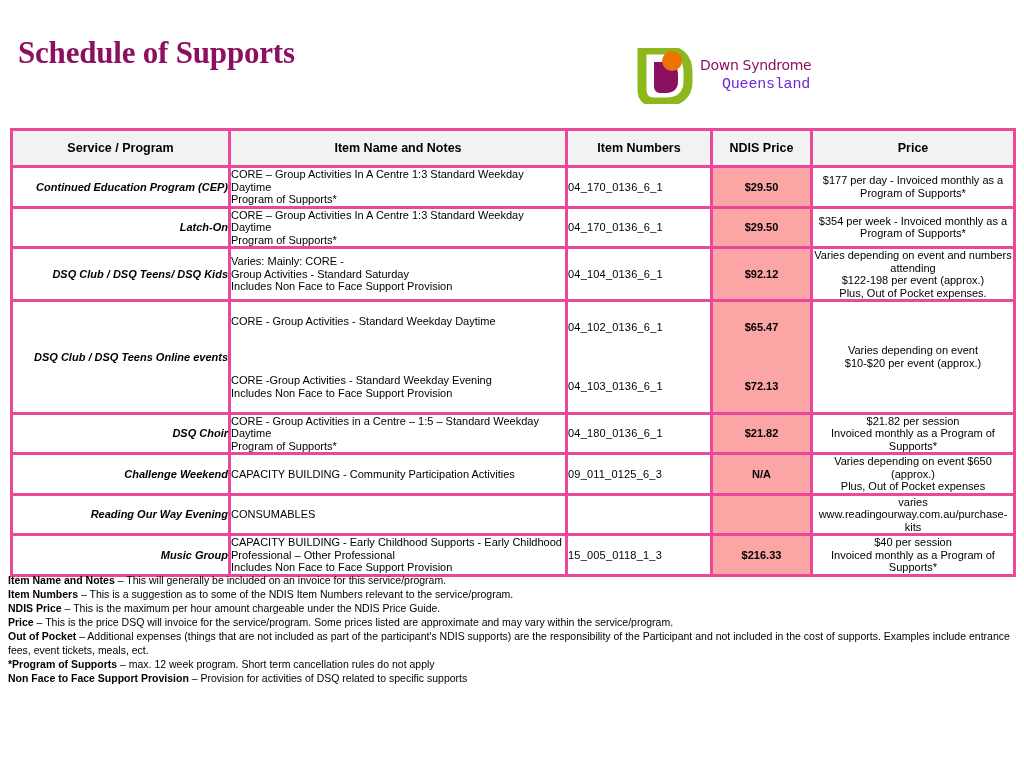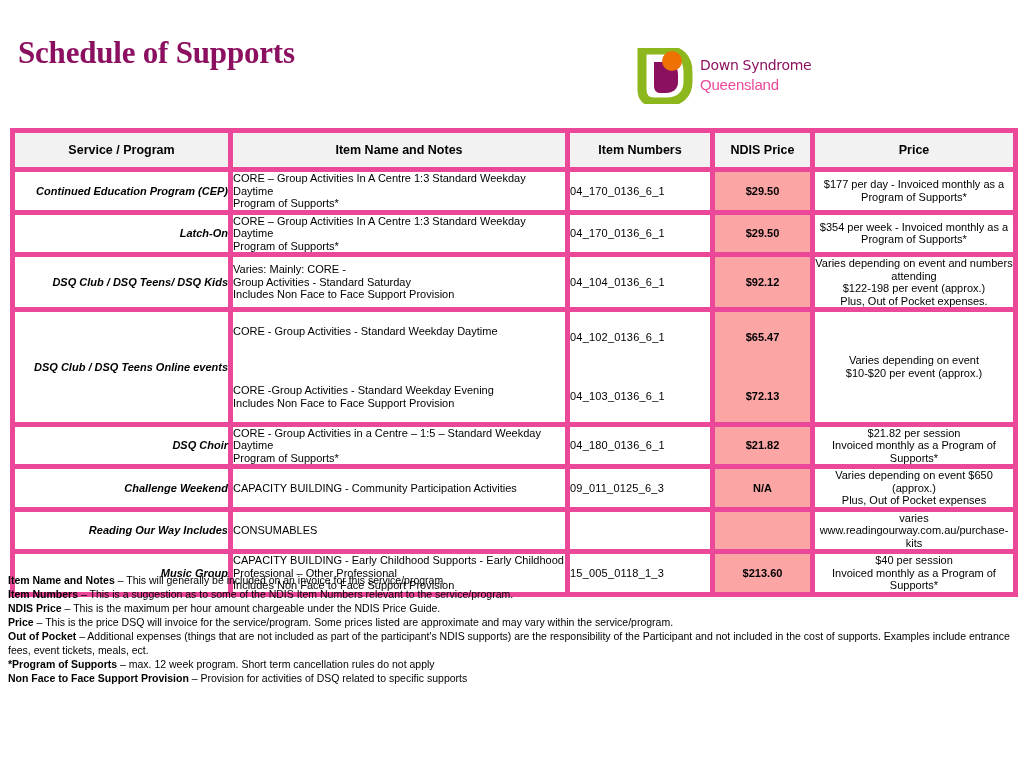--- a/index.html
+++ b/index.html
@@ -65,42 +65,43 @@
     top: 6px;
   }
   .logo-line1 {
     font-family: "DejaVu Sans", sans-serif;
     font-size: 14px;
     line-height: 22px;
     color: #8c1060;
     letter-spacing: -0.3px;
   }
   .logo-line2 {
-    font-family: Liberation Sans, sans-serif;
+    font-family: Liberation Mono, monospace;
     font-size: 15px;
     line-height: 17px;
-    color: #ec4899;
+    color: #6d28d9;
     letter-spacing: -0.2px;
+    margin-left: 22px;
   }
 
   
   .schedule-wrap {
     position: absolute;
     left: 10px;
     top: 128px;
     width: 1005px;
   }
   table.schedule {
     border-collapse: collapse;
     width: 1005px;
     table-layout: fixed;
   }
   table.schedule th,
   table.schedule td {
-    border: 5px solid #ec4899;
+    border: 3px solid #ec4899;
     padding: 0;
     vertical-align: middle;
     font-size: 11px;
     line-height: 12.5px;
   }
   table.schedule thead th {
     background: #f2f2f2;
     font-family: "Liberation Sans", sans-serif;
     font-weight: bold;
     font-size: 12.5px;
@@ -280,34 +281,34 @@
       <tr>
         <td class="cell-service">Challenge Weekend</td>
         <td class="cell-notes">CAPACITY BUILDING - Community Participation Activities</td>
         <td class="cell-itemno">09_011_0125_6_3</td>
         <td class="cell-ndis">N/A</td>
         <td class="cell-price">Varies depending on event $650 (approx.)
 Plus, Out of Pocket expenses</td>
       </tr>
 
       <tr>
-        <td class="cell-service">Reading Our Way Includes</td>
+        <td class="cell-service">Reading Our Way Evening</td>
         <td class="cell-notes">CONSUMABLES</td>
         <td class="cell-itemno"></td>
         <td class="cell-ndis"></td>
         <td class="cell-price">varies
 www.readingourway.com.au/purchase-kits</td>
       </tr>
 
       <tr>
         <td class="cell-service">Music Group</td>
         <td class="cell-notes">CAPACITY BUILDING - Early Childhood Supports - Early Childhood Professional – Other Professional
 Includes Non Face to Face Support Provision</td>
         <td class="cell-itemno">15_005_0118_1_3</td>
-        <td class="cell-ndis">$213.60</td>
+        <td class="cell-ndis">$216.33</td>
         <td class="cell-price">$40 per session
 Invoiced monthly as a Program of Supports*</td>
       </tr>
 
     </tbody>
   </table>
 </div>
 
 <div class="footnotes">
   <p><span class="fn-term">Item Name and Notes</span><span> – This will generally be included on an invoice for this service/program.</span></p>

